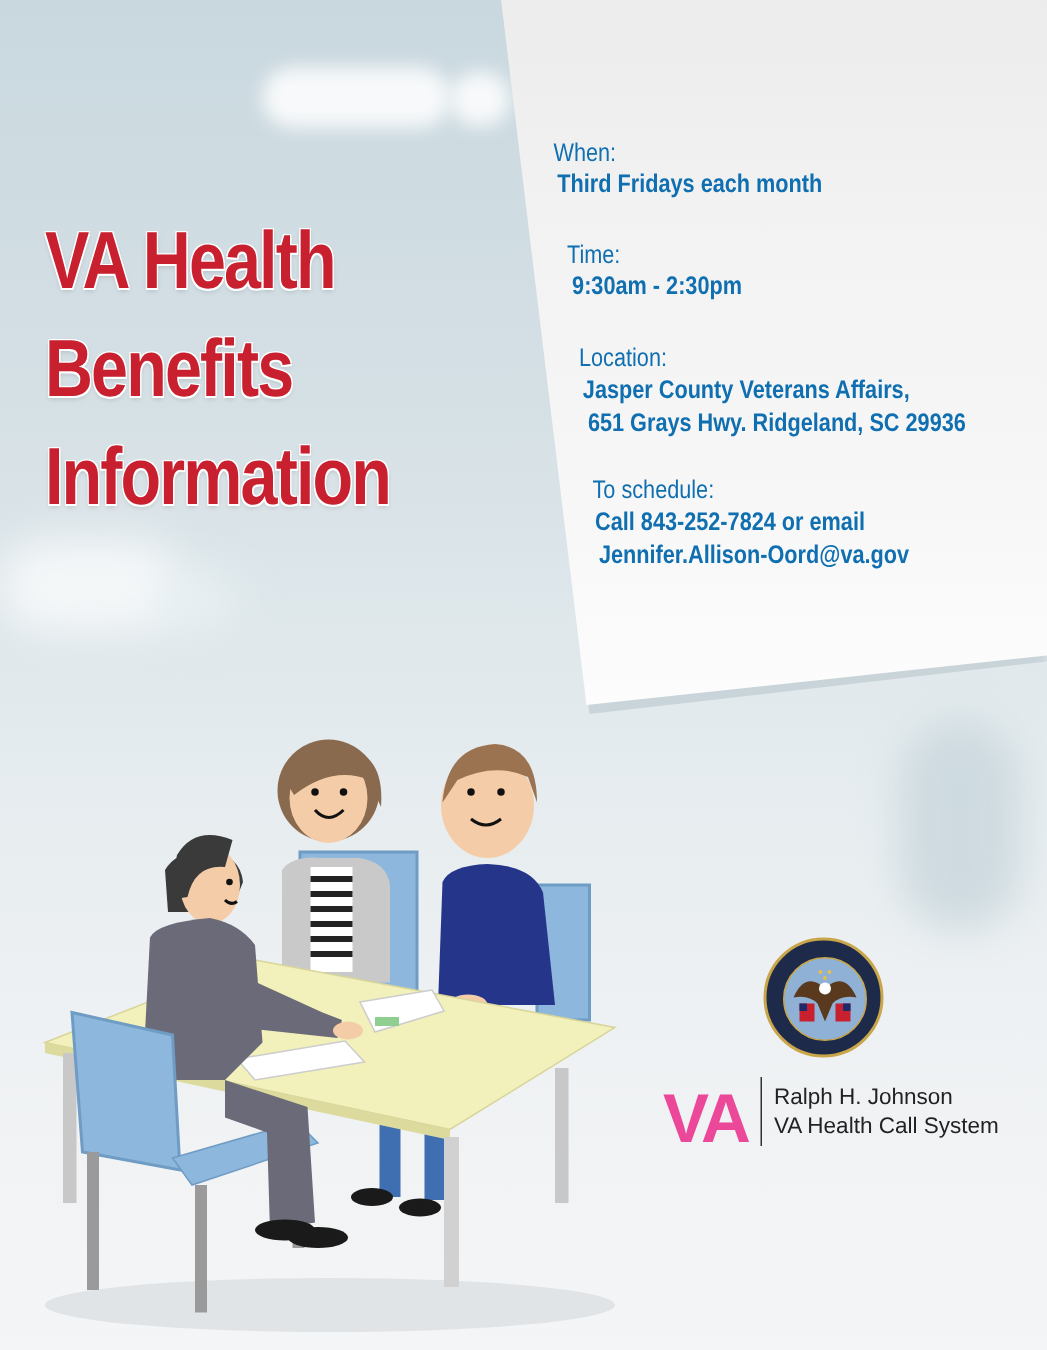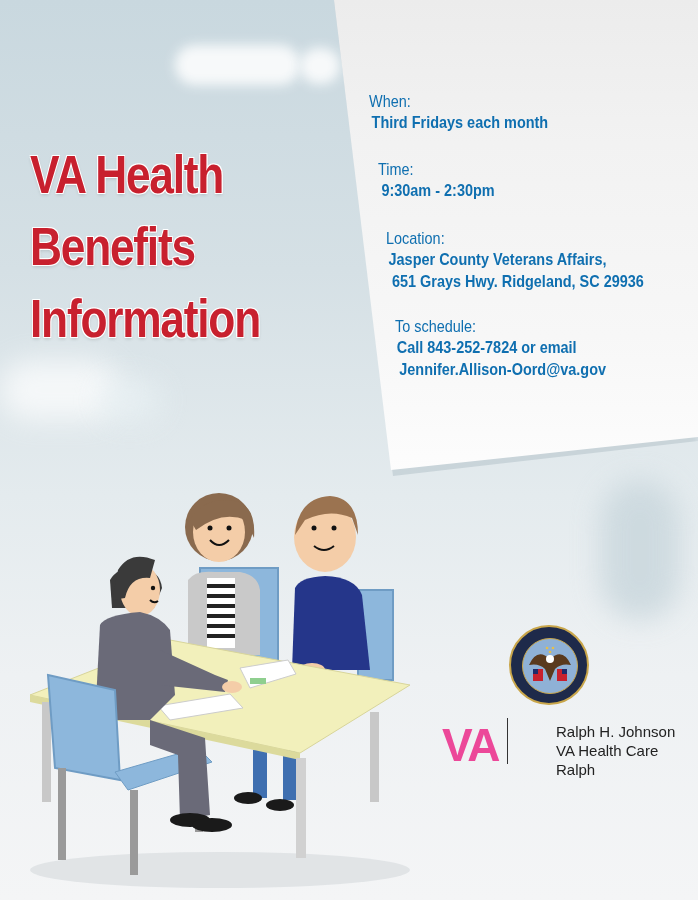--- a/index.html
+++ b/index.html
@@ -20,21 +20,21 @@
   .info{position:absolute;color:#0f6fb0;transform:scaleX(.85);transform-origin:left top;white-space:nowrap;}
   .info .lbl{font-size:17px;line-height:20px;font-weight:normal;}
   .info .val{font-size:17px;line-height:22px;font-weight:bold;}
   .seal{position:absolute;left:509px;top:625px;width:80px;height:80px;border-radius:50%;
     background:#1e2a4a;border:2px solid #c9a64a;box-sizing:border-box;}
   .seal-inner{position:absolute;left:11px;top:11px;width:54px;height:54px;border-radius:50%;
     background:#8fb1d6;border:1px solid #c9a64a;}
   .va-logo{position:absolute;left:442px;top:722px;font-weight:bold;font-size:46px;line-height:46px;
     color:#ec4899;letter-spacing:-2px;}
   .va-divider{position:absolute;left:507px;top:718px;width:1px;height:46px;background:#333;}
-  .va-sys{position:absolute;left:516px;top:722px;font-size:15px;line-height:19px;color:#222;margin-left:40px;}
+  .va-sys{position:absolute;left:516px;top:722px;font-size:15px;line-height:19px;color:#222;}
 </style>
 </head>
 <body>
 
 <div class="bokeh" style="left:175px;top:45px;width:125px;height:40px;"></div>
 <div class="bokeh" style="left:300px;top:48px;width:40px;height:36px;"></div>
 <div class="blur" style="left:0;top:360px;width:120px;height:60px;background:#fff;opacity:.7;"></div>
 <div class="blur" style="left:100px;top:380px;width:60px;height:40px;background:#e9f1f4;opacity:.8;"></div>
 <div class="blur" style="left:600px;top:480px;width:80px;height:140px;background:#c8d6dc;opacity:.8;"></div>
 
@@ -146,14 +146,14 @@
         <circle cx="30" cy="9" r="1.3" fill="#e6c04a"></circle>
         <circle cx="27" cy="13" r="1.3" fill="#e6c04a"></circle>
     </svg>
   </div>
 </div>
 
 <div class="va-logo">VA</div>
 <div class="va-divider"></div>
 <div class="va-sys">
   <div>Ralph H. Johnson</div>
-  <div>VA Health Care Ralph</div>
+  <div>VA Health Call System</div>
 </div>
 
 </body></html>

